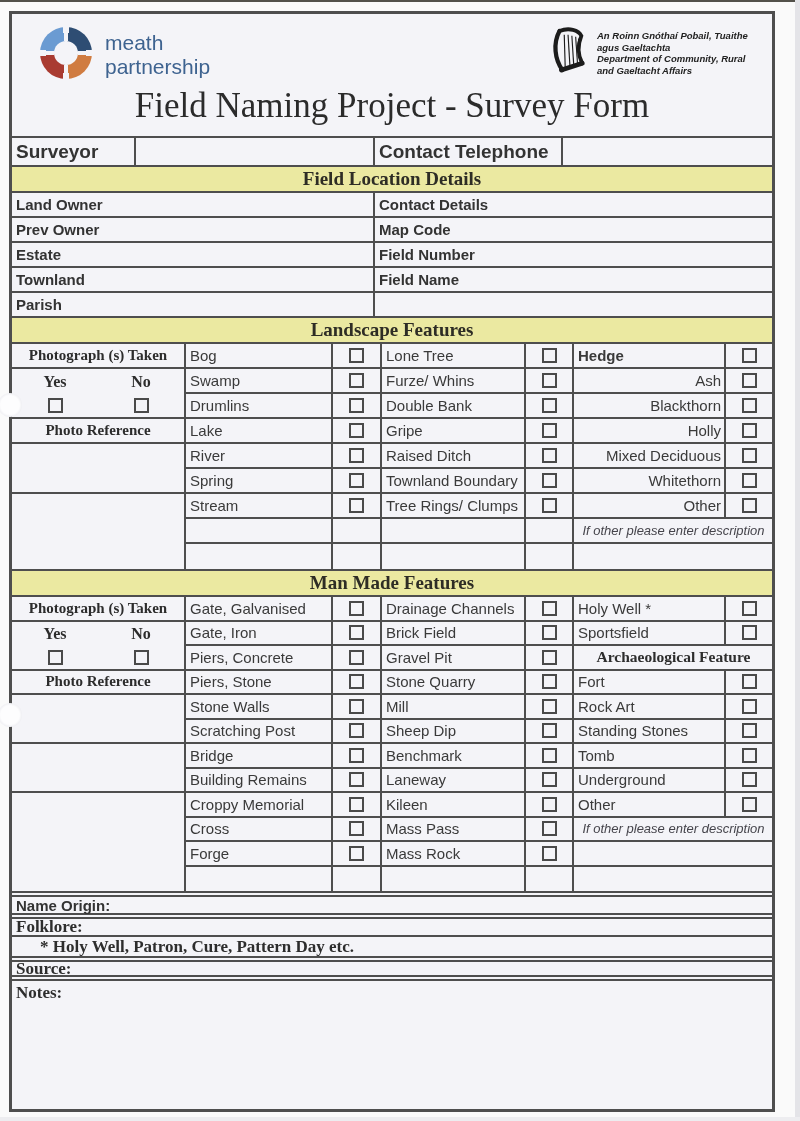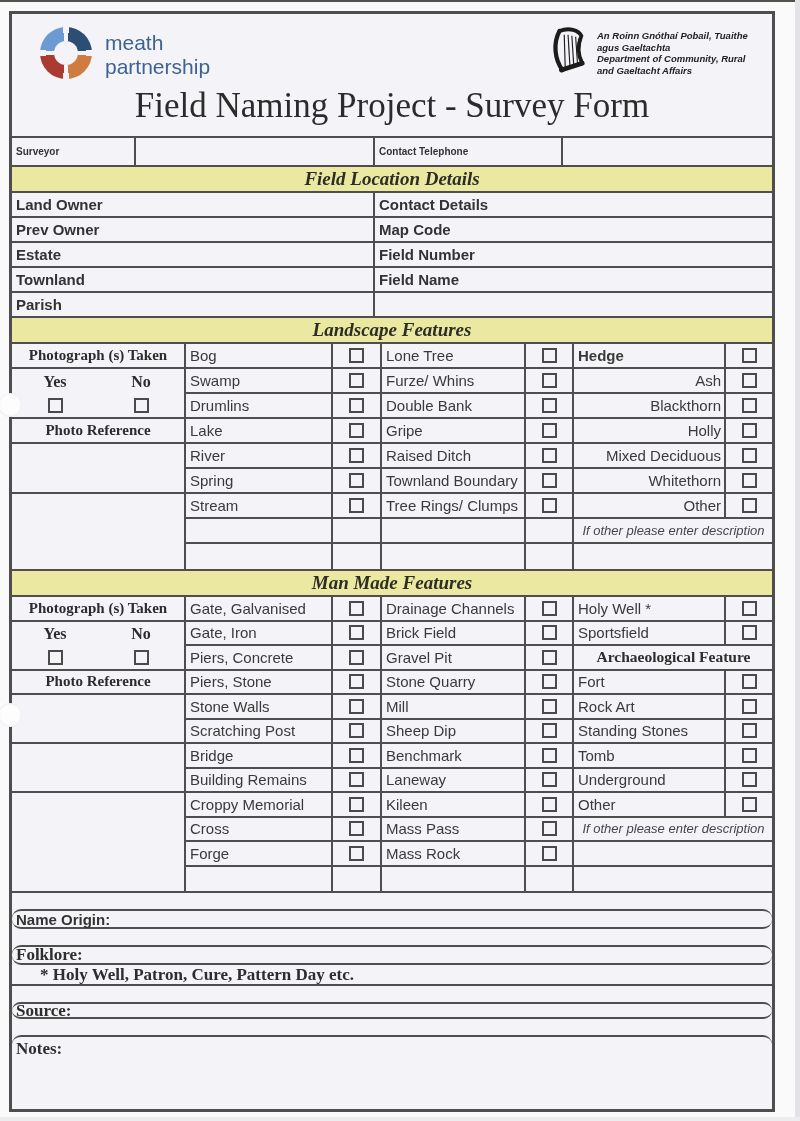--- a/index.html
+++ b/index.html
@@ -23,26 +23,26 @@
       #f4f4f8 263deg 277deg,#6b9bd2 277deg 353deg,#f4f4f8 353deg);}
   .logo-ring-inner{position:absolute;left:14px;top:14px;width:24px;height:24px;border-radius:50%;background:#f4f4f8;}
   .logo-text{position:absolute;left:93px;top:17px;font-size:21px;line-height:24px;color:#3e6390;}
   .gov{position:absolute;left:538px;top:12px;display:flex;gap:9px;align-items:flex-start;}
   .gov-text{font-size:9.5px;line-height:11.5px;font-weight:bold;font-style:italic;color:#222;padding-top:4px;}
   .title{position:absolute;left:0;right:0;top:72px;text-align:center;
          font-family:"Liberation Serif",serif;font-size:35px;color:#2b2b2b;}
 
   
   .surv{height:27px;flex:none;display:grid;grid-template-columns:124px 239px 188px 1fr;}
-  .surv>div{display:flex;align-items:center;padding:0 4px;font-weight:bold;font-size:10px;color:#333;box-sizing:border-box;}
+  .surv>div{display:flex;align-items:center;padding:0 4px;font-weight:bold;font-size:19px;color:#333;box-sizing:border-box;}
 
   
   .banner{height:24px;flex:none;background:#ebe9a1;text-align:center;
           font-family:"Liberation Serif",serif;font-weight:bold;font-size:19px;
-          line-height:24px;color:#2e2d25;font-style:italic;}
+          line-height:24px;color:#2e2d25;}
 
   
   .locrow{height:23px;flex:none;display:grid;grid-template-columns:363px 1fr;}
   .locrow>div{display:flex;align-items:center;padding:0 4px;font-weight:bold;font-size:15px;color:#333;box-sizing:border-box;}
 
   
   .ftable{flex:none;display:grid;grid-template-columns:174px 147px 49px 144px 48px 152px 1fr;}
   #landscape-table{grid-auto-rows:25px;}
   #manmade-table{grid-auto-rows:24.5px;}
   .cell{box-sizing:border-box;display:flex;align-items:center;font-size:15px;color:#3a3a3a;
@@ -56,21 +56,21 @@
   .serif{font-family:"Liberation Serif",serif;font-size:15.5px;font-weight:bold;color:#2d2d2d;}
   .pc{font-family:"Liberation Serif",serif;font-weight:bold;font-size:15px;color:#2c2c2c;justify-content:center;}
   .yn{padding:0;}
   .yn>span{flex:1;display:flex;align-items:center;justify-content:center;
            font-family:"Liberation Serif",serif;font-weight:bold;font-size:16px;color:#2c2c2c;}
   .cbx{width:11px;height:11px;border:2px solid #4a4a4a;display:inline-block;background:transparent;flex:none;}
 
   
   .frow{flex:none;display:flex;align-items:center;padding:0 4px;font-weight:bold;font-size:15px;color:#333;box-sizing:border-box;}
   .frow.serifrow{font-family:"Liberation Serif",serif;font-size:17px;color:#2d2d2d;}
-  .gap{margin-top:16px;border-top:2px solid var(--bc);border-radius:9px;}
+  .gap{margin-top:2px;border-top:2px solid var(--bc);}
   .notes{flex:1;align-items:flex-start;padding-top:2px;}
 
   .hole{position:absolute;width:24px;height:24px;border-radius:50%;z-index:6;
         background:radial-gradient(circle,#fdfdfe 55%,#eeeef2 72%,rgba(120,120,130,.18) 82%,rgba(0,0,0,0) 88%);}
 </style>
 </head>
 <body>
 
 <div class="scan-top"></div>
 <div class="scan-right"></div>

